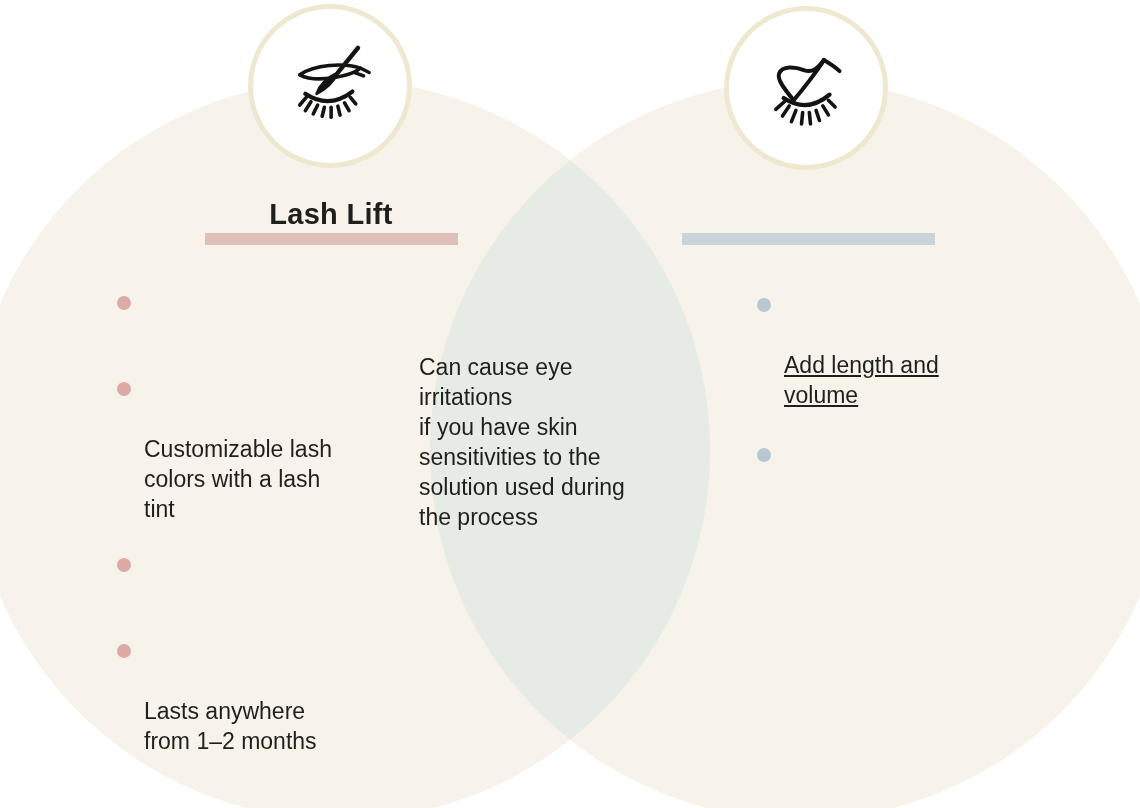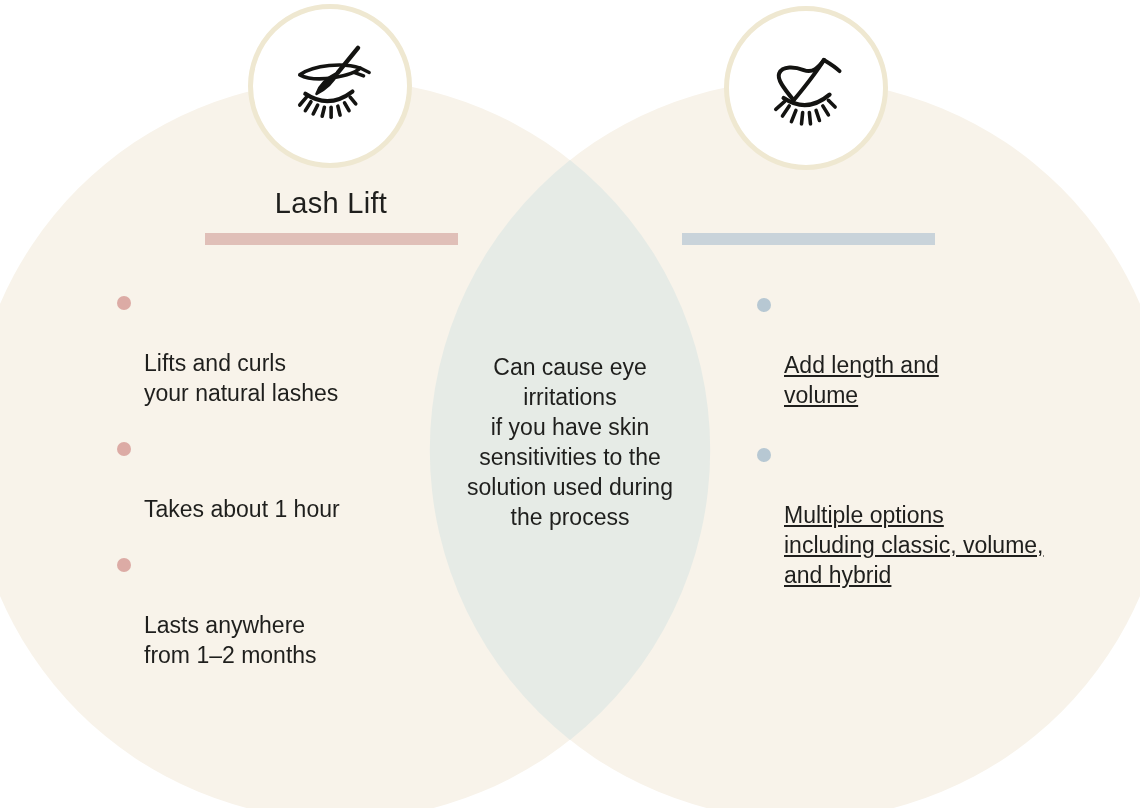--- a/index.html
+++ b/index.html
@@ -25,23 +25,23 @@
     align-items: center;
     justify-content: center;
   }
   .badge.left  { left: 248px; top: 4px; }
   .badge.right { left: 724px; top: 6px; }
 
   .title {
     position: absolute;
     margin: 0;
     width: 400px;
-    top: 187px;
+    top: 198px;
     font-size: 29px;
-    font-weight: 400;
+    font-weight: 700;
     letter-spacing: 0.3px;
     text-align: center;
   }
   .title.left  { left: 131px; }
   .title.right { left: 608px; }
 
   .bar { position: absolute; top: 233px; width: 253px; height: 12px; }
   .bar.pink { left: 205px; background: #e0bfb8; }
   .bar.blue { left: 682px; background: #c9d3da; }
 
@@ -68,21 +68,21 @@
     border-radius: 50%;
   }
   .dot.pink { background: #dcaba5; }
   .dot.blue { background: #b7c8d3; }
 
   .overlap-text {
     position: absolute;
     left: 419px;
     top: 352px;
     width: 302px;
-    text-align: center;
+    text-align: left;
     font-size: 23px;
     line-height: 30px;
     white-space: pre-line;
   }
 
   .icon-svg { display: block; }
 </style>
 </head>
 <body>
 
@@ -141,45 +141,45 @@
   </div>
 
   <h2 class="title left">Lash Lift</h2>
 
   <div class="bar pink"></div>
   <div class="bar blue"></div>
 
   <ul class="list left">
     <li>
       <span class="dot pink"></span>
-      <span>Lifts and curls
-your natural lashes</span>
     </li>
     <li>
       <span class="dot pink"></span>
-      <span>Takes about 1 hour</span>
+      <span>Customizable lash
+colors with a lash
+tint</span>
+    </li>
+    <li>
+      <span class="dot pink"></span>
     </li>
     <li>
       <span class="dot pink"></span>
       <span>Lasts anywhere
 from 1–2 months</span>
     </li>
   </ul>
 
   <ul class="list right">
     <li>
       <span class="dot blue"></span>
       <span>Add length and
 volume</span>
     </li>
     <li>
       <span class="dot blue"></span>
-      <span>Multiple options
-including classic, volume,
-and hybrid</span>
     </li>
 
   </ul>
 
   <div class="overlap-text">Can cause eye
 irritations
 if you have skin
 sensitivities to the
 solution used during
 the process</div>

